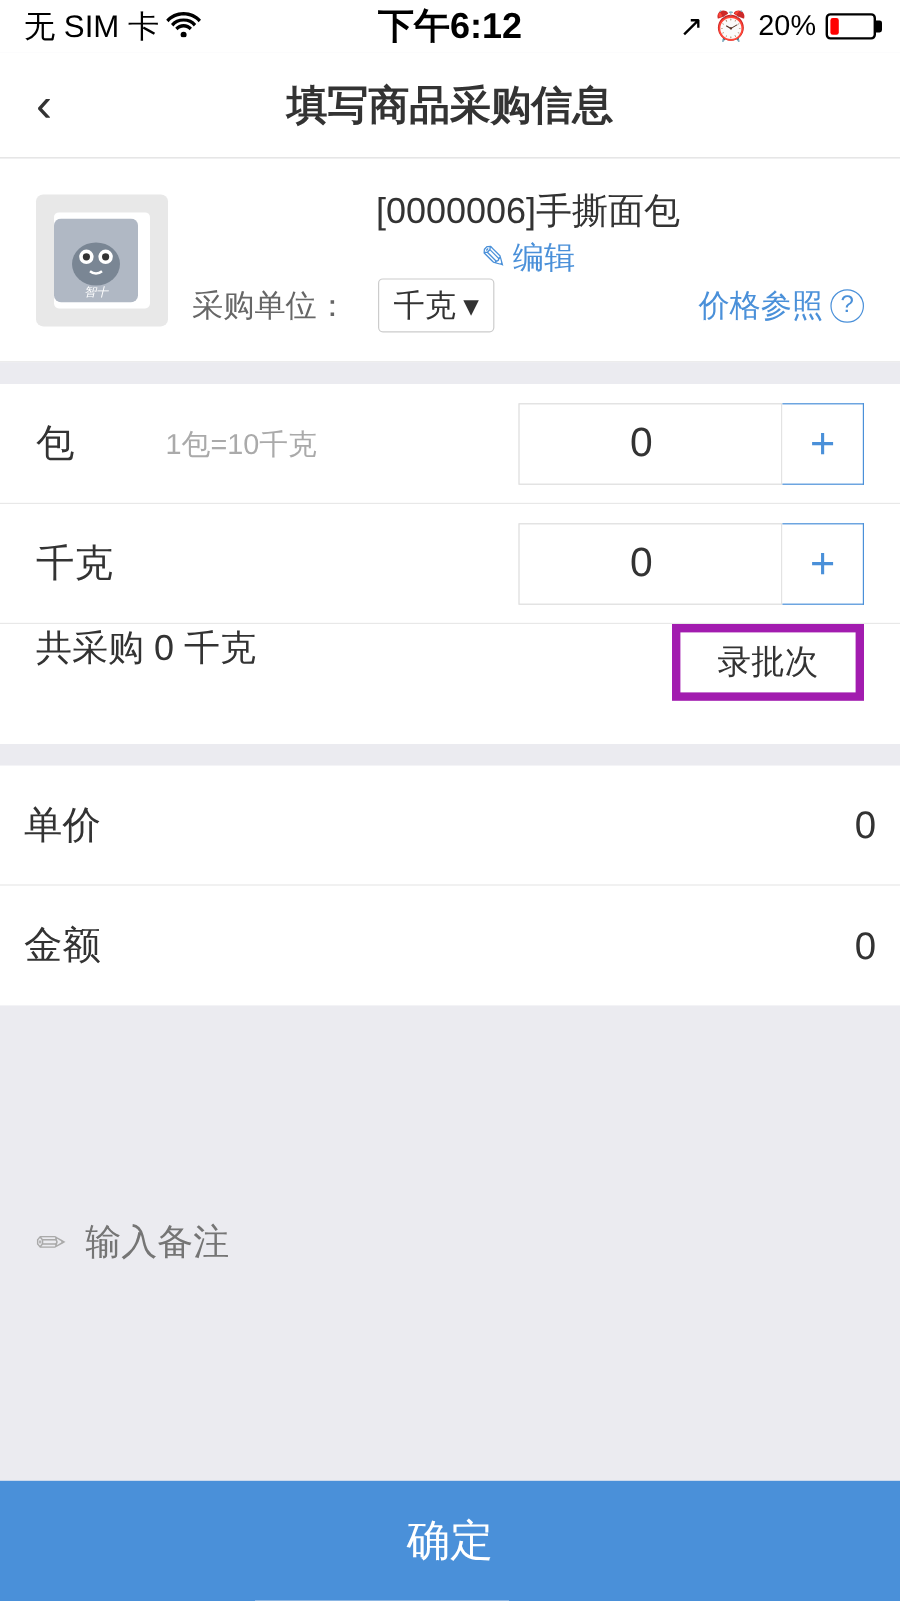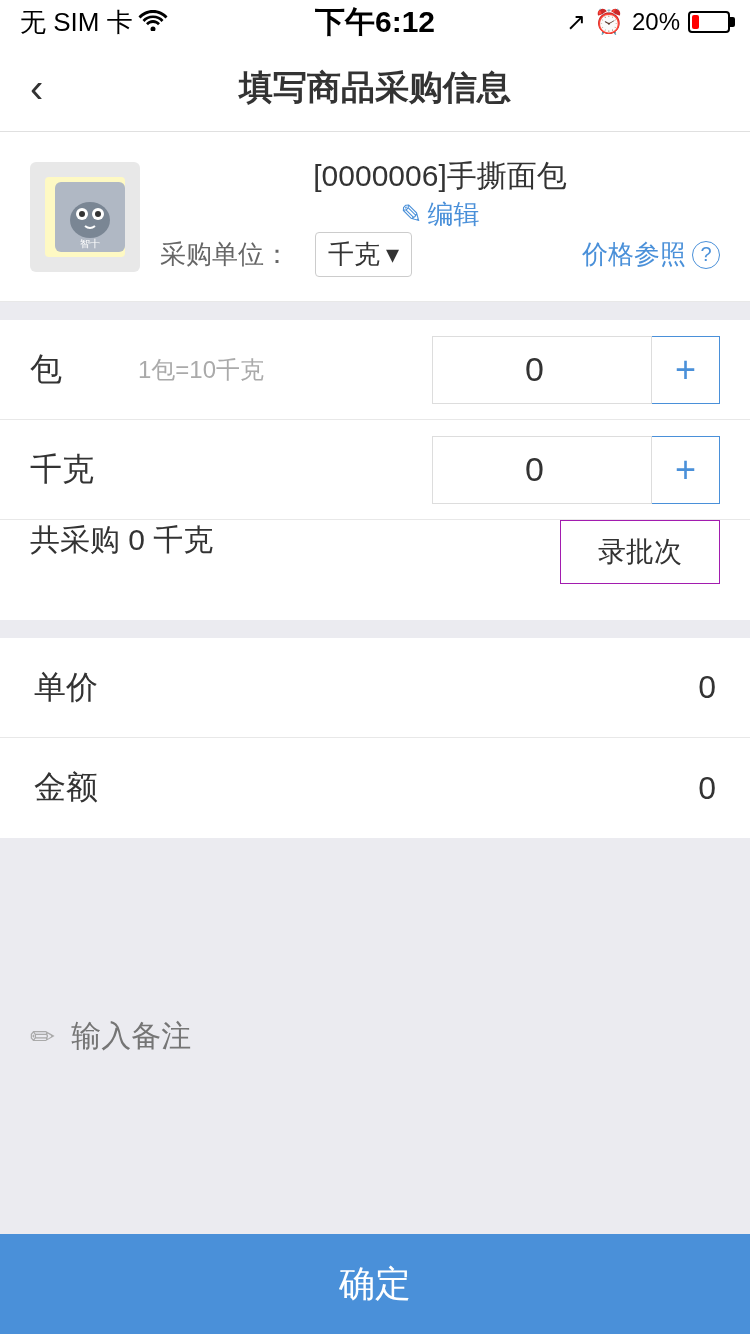--- a/index.html
+++ b/index.html
@@ -112,27 +112,28 @@
       background: #e8e8e8;
       border-radius: 6px;
       display: flex;
       align-items: center;
       justify-content: center;
       flex-shrink: 0;
     }
     .product-image-inner {
       width: 80px;
       height: 80px;
-      background: #fef9c3;
+      background: #ffffff;
       border-radius: 4px;
       display: flex;
       align-items: center;
-      justify-content: flex-end;
+      justify-content: flex-start;
       font-size: 28px;
       color: #888;
+      font-style: italic;
     }
     .product-info {
       flex: 1;
     }
     .product-name-row {
       display: flex;
       align-items: center;
       justify-content: space-between;
       flex-direction: column;
     }
@@ -244,40 +245,40 @@
       height: 100px;
       background: #fff;
     }
     .summary-text {
       font-size: 30px;
       color: #333;
     }
     .batch-btn {
       width: 160px;
       height: 64px;
-      border: 1px solid #a21caf;
+      border: 7px solid #a21caf;
       background: #fff;
       font-size: 28px;
       color: #333;
       display: flex;
       align-items: center;
       justify-content: center;
       cursor: pointer;
     }
 
     
     .price-section {
       background: #fff;
       margin-top: 0;
     }
     .price-row {
       display: flex;
       align-items: center;
       justify-content: space-between;
-      padding: 0 34px;
+      padding: 0 20px;
       height: 100px;
       border-bottom: 1px solid #e8e8e8;
     }
     .price-label {
       font-size: 32px;
       color: #333;
     }
     .price-value {
       font-size: 32px;
       color: #333;

